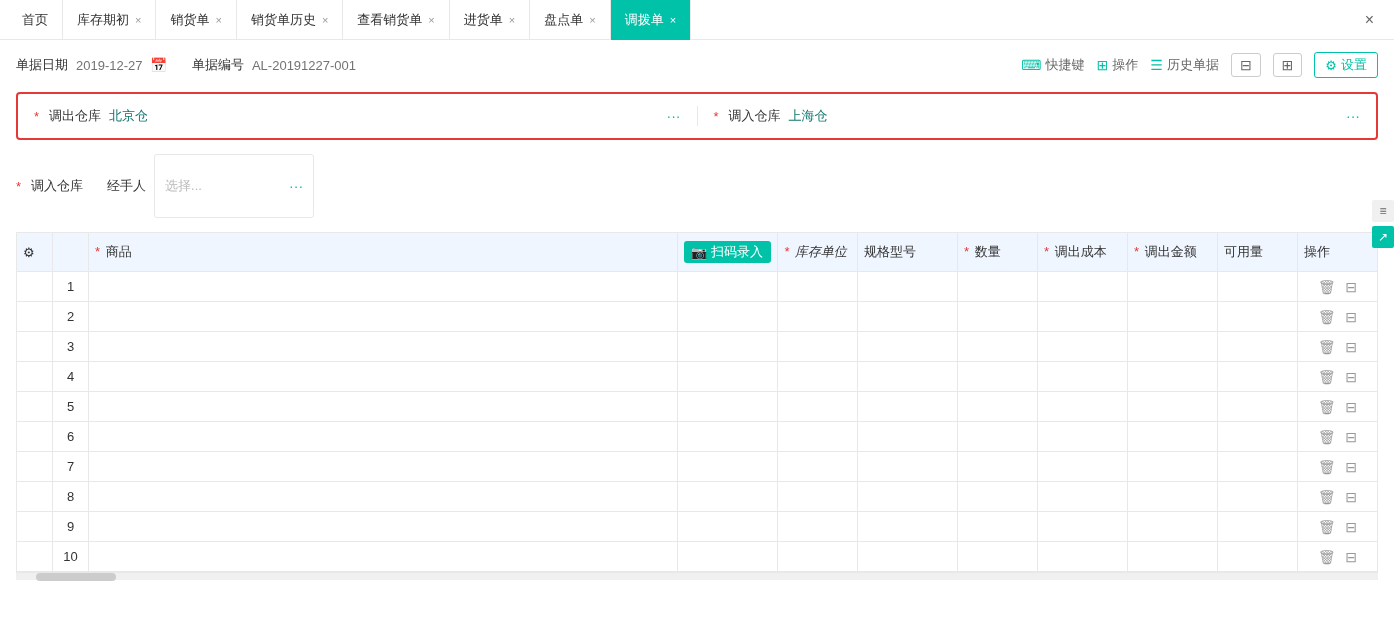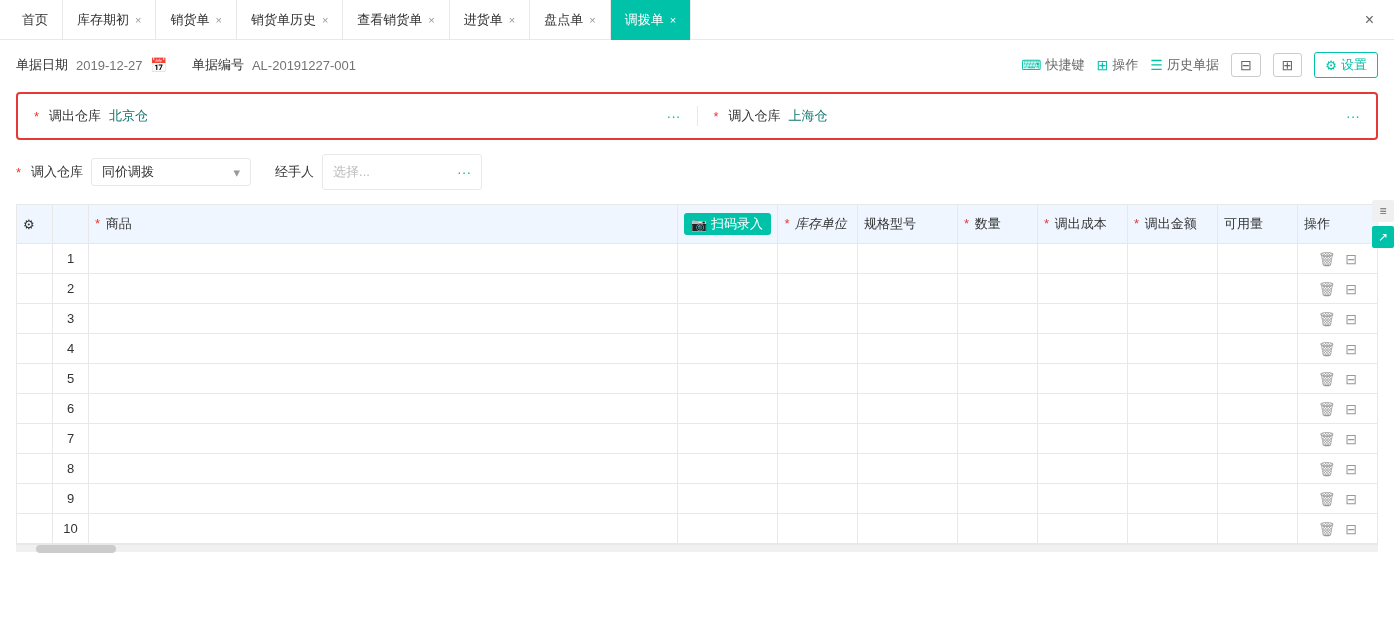--- a/index.html
+++ b/index.html
@@ -158,21 +158,21 @@
       background: #fff;
     }
     .select-text { color: #333; flex: 1; }
     .select-arrow { color: #999; }
     .person-select {
       display: flex;
       align-items: center;
       gap: 20px;
       border: 1px solid #e8e8e8;
       border-radius: 3px;
-      padding: 8px 10px;
+      padding: 22px 10px;
       min-width: 160px;
       cursor: pointer;
       background: #fff;
     }
     .person-placeholder { color: #bbb; flex: 1; }
 
     
     .data-table {
       width: 100%;
       border-collapse: collapse;
@@ -352,24 +352,20 @@
       <span class="field-label">调入仓库</span>
       <span class="field-text-value">上海仓</span>
       <span class="more-btn">···</span>
     </div>
   </div>
 
   <div class="form-row">
     <div class="form-field">
       <span class="required-star">*</span>
       <span class="field-label">调入仓库</span>
-      <div class="business-select">
-        <span class="select-text">同价调拨</span>
-        <span class="select-arrow">▾</span>
-      </div>
     </div>
     <div class="form-field">
       <span class="field-label">经手人</span>
       <div class="person-select">
         <span class="person-placeholder">选择...</span>
         <span class="more-btn">···</span>
       </div>
     </div>
   </div>
 

